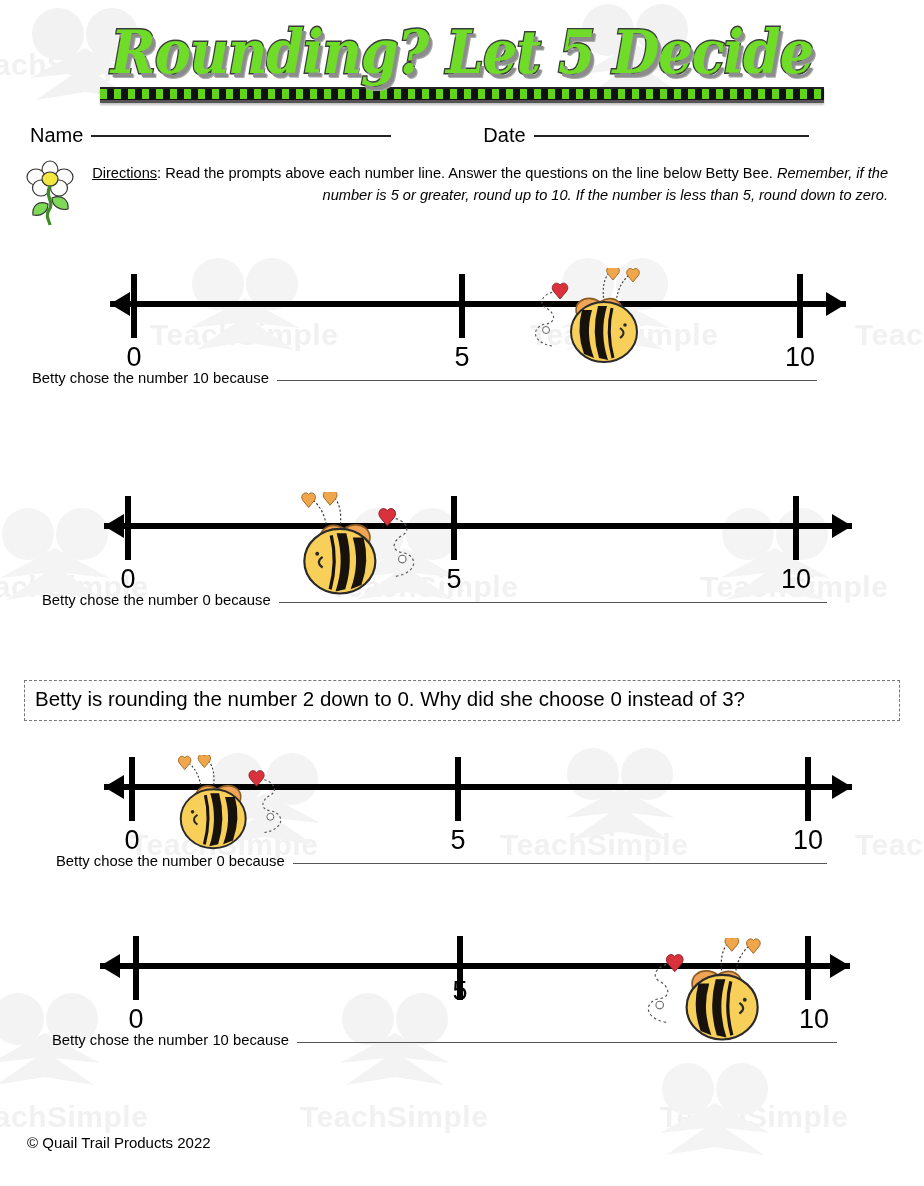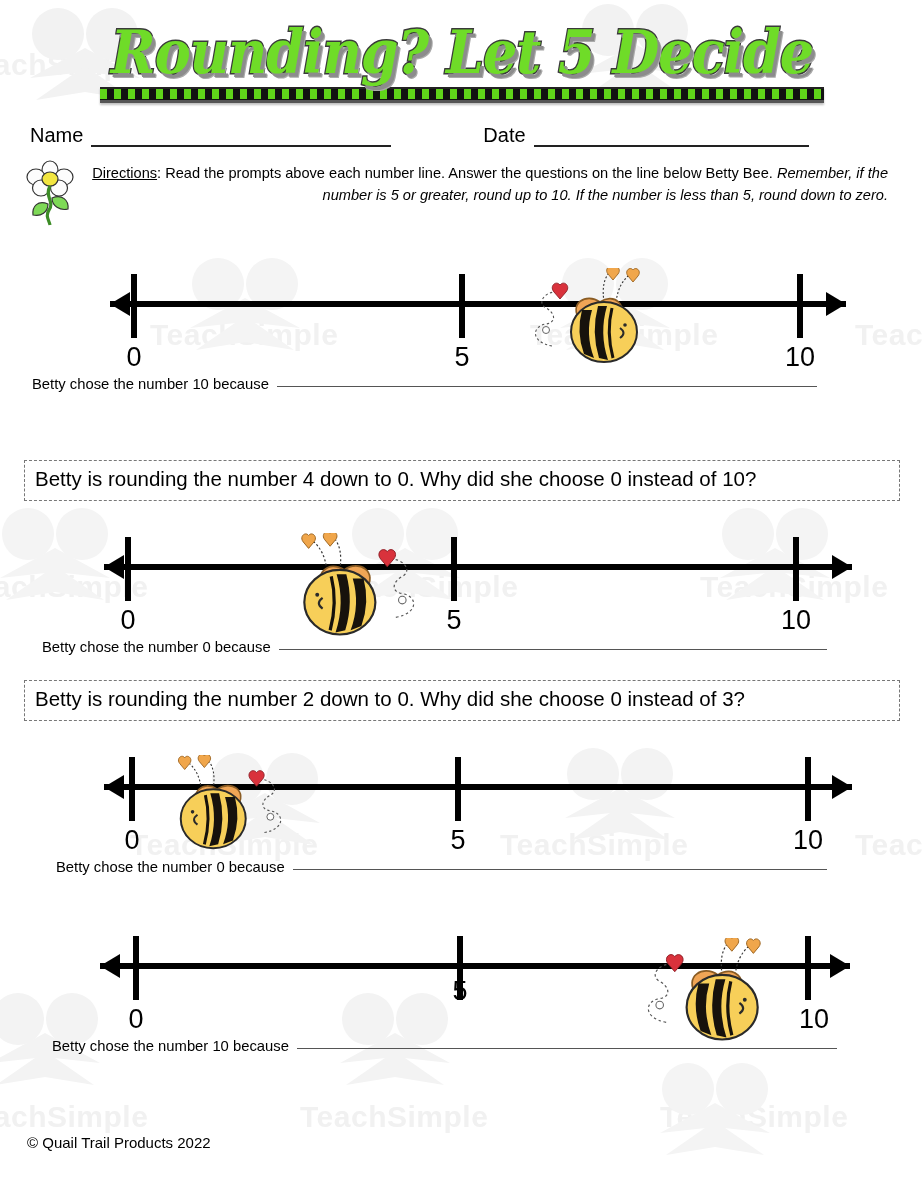--- a/index.html
+++ b/index.html
@@ -74,21 +74,21 @@
     background-size: 14px 10px;
     background-repeat: repeat-x;
     box-shadow: 0 2px 2px rgba(0,0,0,0.25);
   }
 
   
   .namedate {
     position: absolute;
     top: 124px; left: 30px; width: 864px;
     display: flex;
-    align-items: flex-end;
+    align-items: center;
     z-index: 2;
     font-size: 20px;
   }
   .nd-label { white-space: nowrap; }
   .nd-rule {
     border-bottom: 2px solid #222;
     height: 1px;
   }
   .nd-rule.name { width: 300px; margin-left: 8px; }
   .nd-rule.date { width: 275px; margin-left: 8px; }
@@ -137,21 +137,21 @@
   }
   .bee { position: absolute; }
   .bee svg { display: block; }
   .bee.flip { transform: scaleX(-1); }
 
   
   .answer {
     display: flex;
     align-items: baseline;
     font-size: 14.8px;
-    margin-top: 12px;
+    margin-top: 6px;
   }
   .ans-rule {
     flex: 1;
     border-bottom: 1.6px solid #555;
     margin-left: 8px;
     height: 1px;
     position: relative;
     top: -2px;
   }
 
@@ -373,23 +373,20 @@
       </svg>
     </div>
   </div>
   <div class="answer" style="padding-left:8px;">
     <span>Betty chose the number 10 because</span>
     <span class="ans-rule" style="max-width:540px;"></span>
   </div>
 </div>
 
 <div class="problem" style="top:460px;">
-  <div class="qbox">
-    <div class="qtext">Betty is rounding the number 4 down to 0. Why did she choose 0 instead of 10?</div>
-  </div>
   <div class="numline">
     <svg class="nl-svg" width="876" height="118" viewBox="0 0 876 118">
       <line x1="80" y1="58" x2="828" y2="58" stroke="#000" stroke-width="6"></line>
       <path d="M80 58 L100 46 L100 70 Z" fill="#000"></path>
       <path d="M828 58 L808 46 L808 70 Z" fill="#000"></path>
       <line x1="104" y1="28" x2="104" y2="92" stroke="#000" stroke-width="6"></line>
       <line x1="430" y1="28" x2="430" y2="92" stroke="#000" stroke-width="6"></line>
       <line x1="772" y1="28" x2="772" y2="92" stroke="#000" stroke-width="6"></line>
     </svg>
     <div class="nl-label" style="left:104px; top:96px;">0</div>

